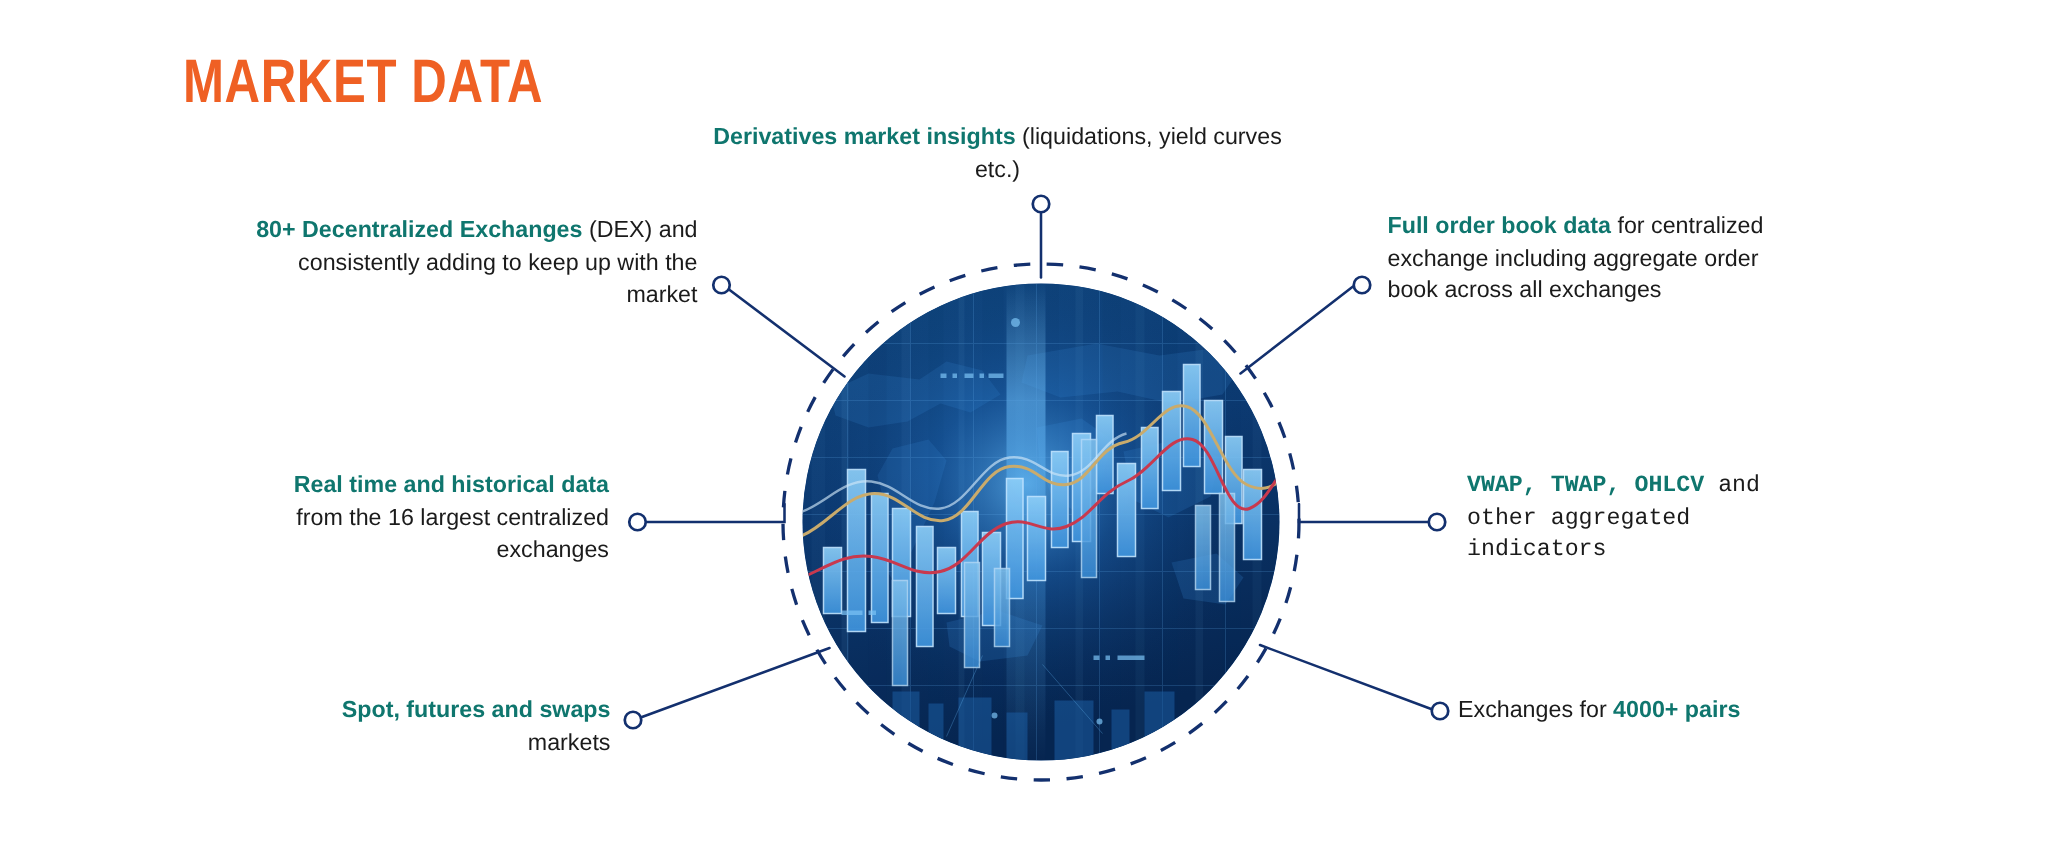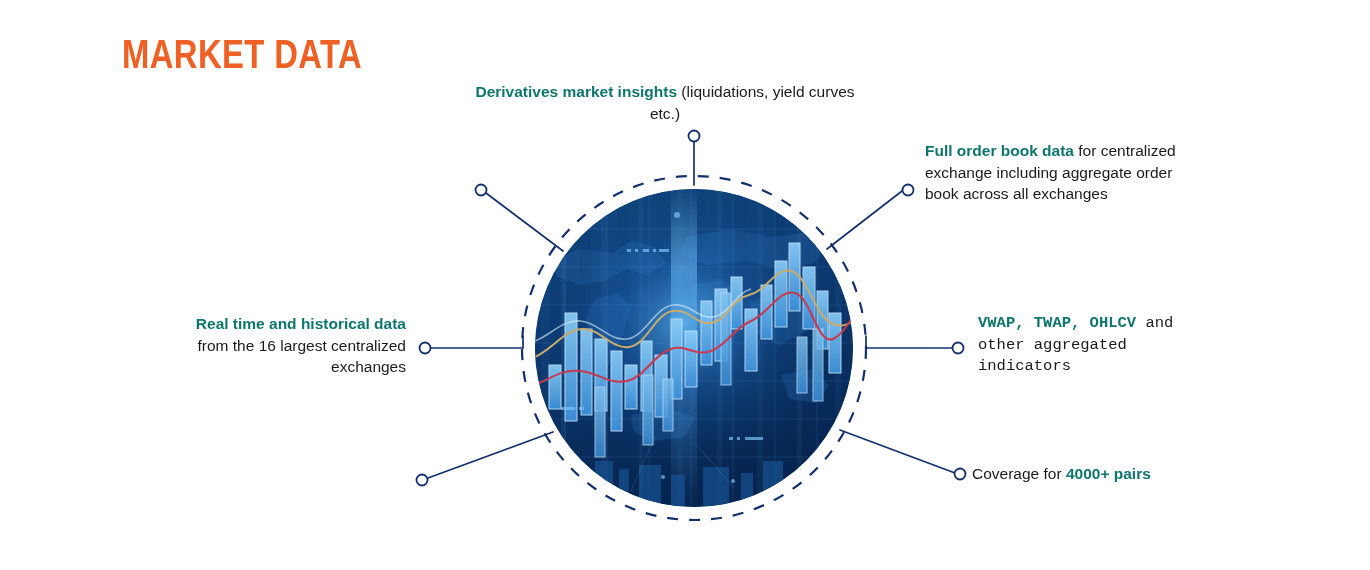--- a/index.html
+++ b/index.html
@@ -273,23 +273,25 @@
       <circle cx="908" cy="190" r="5.5"></circle>
       <circle cx="425" cy="348" r="5.5"></circle>
       <circle cx="958" cy="348" r="5.5"></circle>
       <circle cx="422" cy="480" r="5.5"></circle>
       <circle cx="960" cy="474" r="5.5"></circle>
     </g>
   </svg>
 
   <div class="label center" id="label-derivatives"><b>Derivatives market insights</b><span> (liquidations, yield curves etc.)</span></div>
 
+  <div class="label left" id="label-dex"><b>80+ Decentralized Exchanges</b><span> (DEX) and consistently adding to keep up with the market</span></div>
 
   <div class="label right" id="label-orderbook"><b>Full order book data</b><span> for centralized exchange including aggregate order book across all exchanges</span></div>
 
   <div class="label left" id="label-realtime"><b>Real time and historical data</b><span> from the 16 largest centralized exchanges</span></div>
 
   <div class="label right" id="label-vwap"><b>VWAP, TWAP, OHLCV</b><span> and other aggregated indicators</span></div>
 
-
-  <div class="label right" id="label-coverage"><span>Coverage for </span><b>4000+ pairs</b></div>
+  <div class="label left" id="label-spot"><b>Spot, futures and swaps</b><span> markets</span></div>
+
+  <div class="label right" id="label-coverage"><span>Exchanges for </span><b>4000+ pairs</b></div>
 
 </div>
 
 </body></html>

